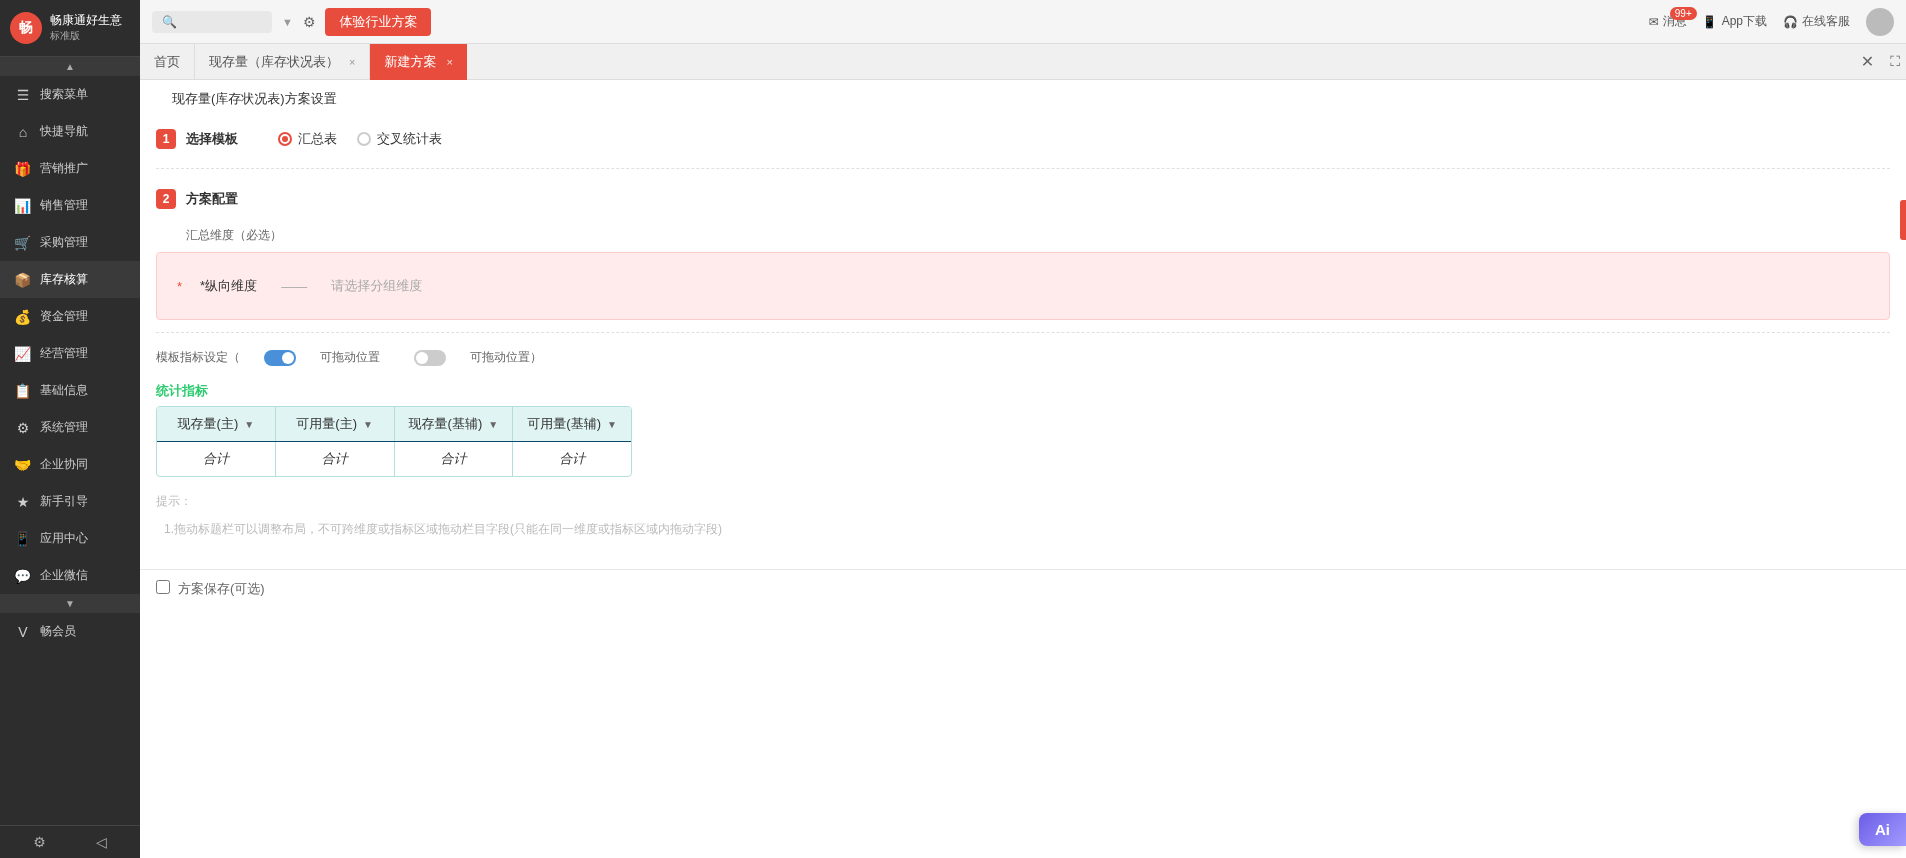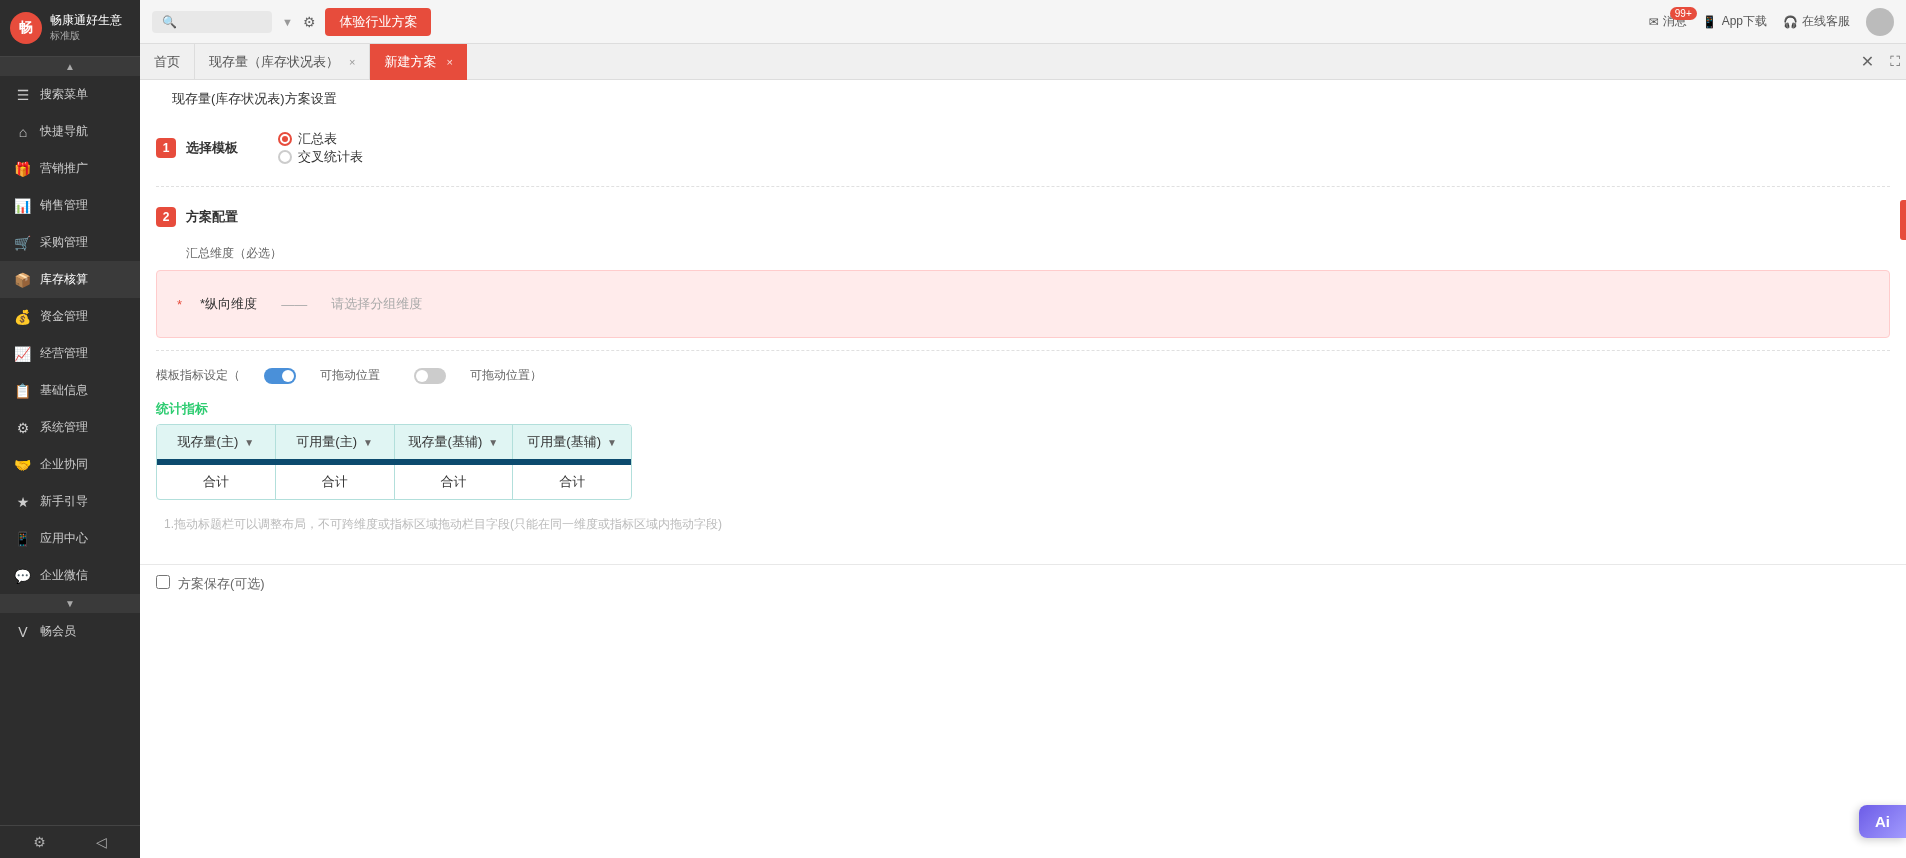--- a/index.html
+++ b/index.html
@@ -136,21 +136,21 @@
     .step-badge {
       width: 20px; height: 20px; border-radius: 4px;
       display: flex; align-items: center; justify-content: center;
       font-size: 12px; font-weight: bold; color: white; flex-shrink: 0;
     }
     .step-badge.red { background: #e74c3c; }
     .step-title { font-size: 13px; font-weight: bold; color: #333; }
 
     
     .template-options {
-      display: flex; padding: 4px 0 4px 30px; flex-direction: column;
+      display: flex; align-items: center; gap: 20px; padding: 4px 0 4px 30px;
     }
     .radio-option { display: flex; align-items: center; gap: 6px; cursor: pointer; }
     .radio-circle {
       width: 14px; height: 14px; border-radius: 50%; border: 2px solid #ccc;
       display: flex; align-items: center; justify-content: center;
     }
     .radio-circle.selected { border-color: #e74c3c; }
     .radio-circle.selected::after {
       content: ''; width: 6px; height: 6px; border-radius: 50%; background: #e74c3c;
     }
@@ -198,21 +198,21 @@
     }
     .stats-col {
       flex: 1; padding: 8px 10px;
       border-right: 1px solid #b2dfdb;
       display: flex; align-items: center; justify-content: center;
       font-size: 13px; color: #333; gap: 6px;
     }
     .stats-col:last-child { border-right: none; }
     .stats-col-chevron { color: #666; font-size: 10px; }
     .stats-table-row {
-      display: flex; border-top: 6px solid #0c4a6e;
+      display: flex; border-top: 1px solid #0c4a6e; font-style: italic;
     }
     .stats-cell {
       flex: 1; padding: 8px 10px; text-align: center;
       border-right: 1px solid #b2dfdb; font-size: 13px; color: #333;
     }
     .stats-cell:last-child { border-right: none; }
 
     
     .tips-section {
       padding: 12px 0; color: #bbb; font-size: 12px; line-height: 2;
@@ -241,21 +241,21 @@
       padding: 7px 24px; border: 1px solid #ddd; background: white;
       border-radius: 4px; font-size: 13px; cursor: pointer; color: #555;
     }
     .btn-query {
       padding: 7px 24px; border: none; background: #e74c3c;
       border-radius: 4px; font-size: 13px; cursor: pointer; color: white;
     }
 
     
     .ai-floating {
-      position: fixed; right: 0; bottom: 20px;
+      position: fixed; right: 0; bottom: 12px;
       background: linear-gradient(135deg, #6c5ce7, #a29bfe);
       color: white; padding: 8px 16px; border-radius: 8px 0 0 8px;
       font-size: 15px; font-weight: bold; cursor: pointer;
       box-shadow: -2px 2px 8px rgba(0,0,0,0.2);
     }
 
     
     .right-edge {
       position: fixed; right: 0; top: 200px;
       background: #e74c3c; width: 6px; height: 40px; border-radius: 3px 0 0 3px;
@@ -462,20 +462,21 @@
         </div>
         <div class="stats-table-row">
           <div class="stats-cell">合计</div>
           <div class="stats-cell">合计</div>
           <div class="stats-cell">合计</div>
           <div class="stats-cell">合计</div>
         </div>
       </div>
 
       <div class="tips-section">
+        <div class="tip-title">提示：</div>
         <div class="tip-item">
           <span class="tip-num"></span>
           <span>1.拖动标题栏可以调整布局，不可跨维度或指标区域拖动栏目字段(只能在同一维度或指标区域内拖动字段)</span>
         </div>
       </div>
     </div>
 
     <div class="footer-bar">
       <input type="checkbox" class="footer-checkbox" style="">
       <span class="footer-label">方案保存(可选)</span>

